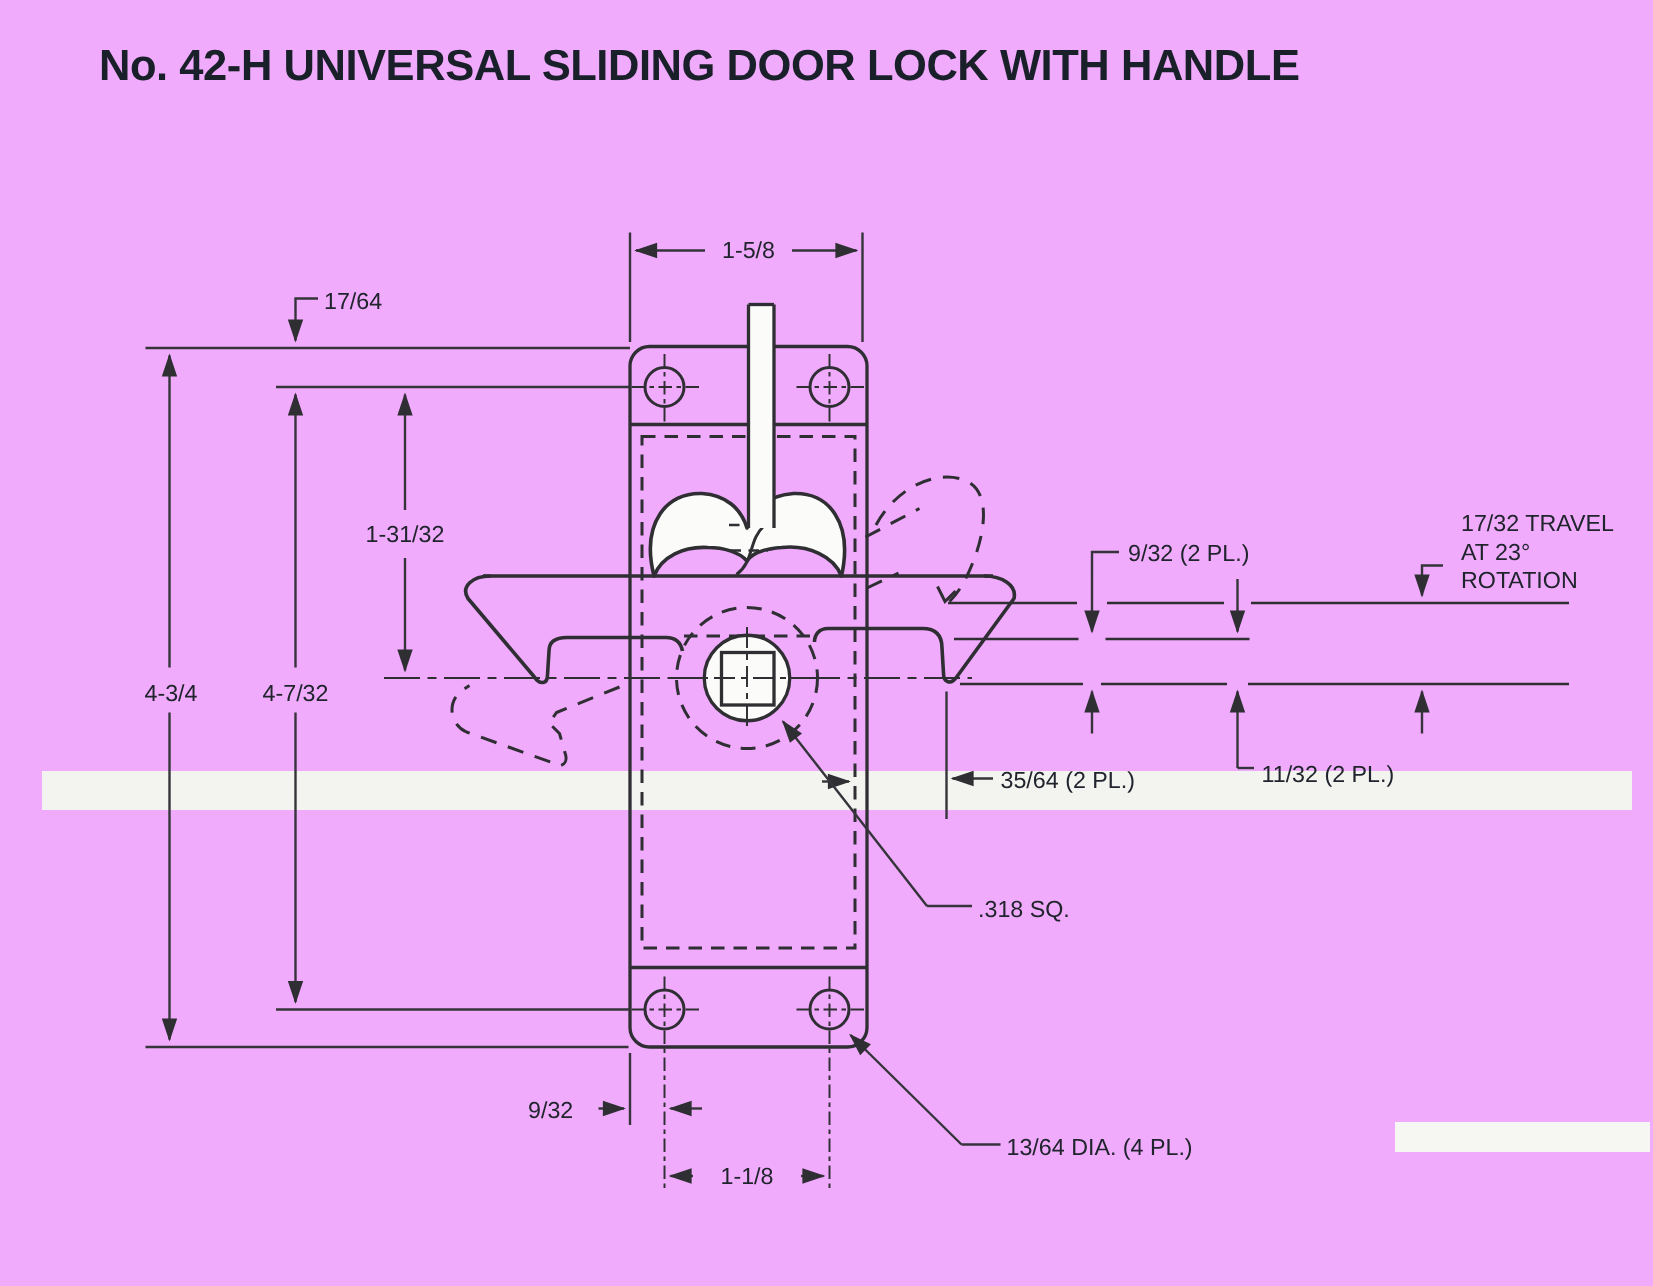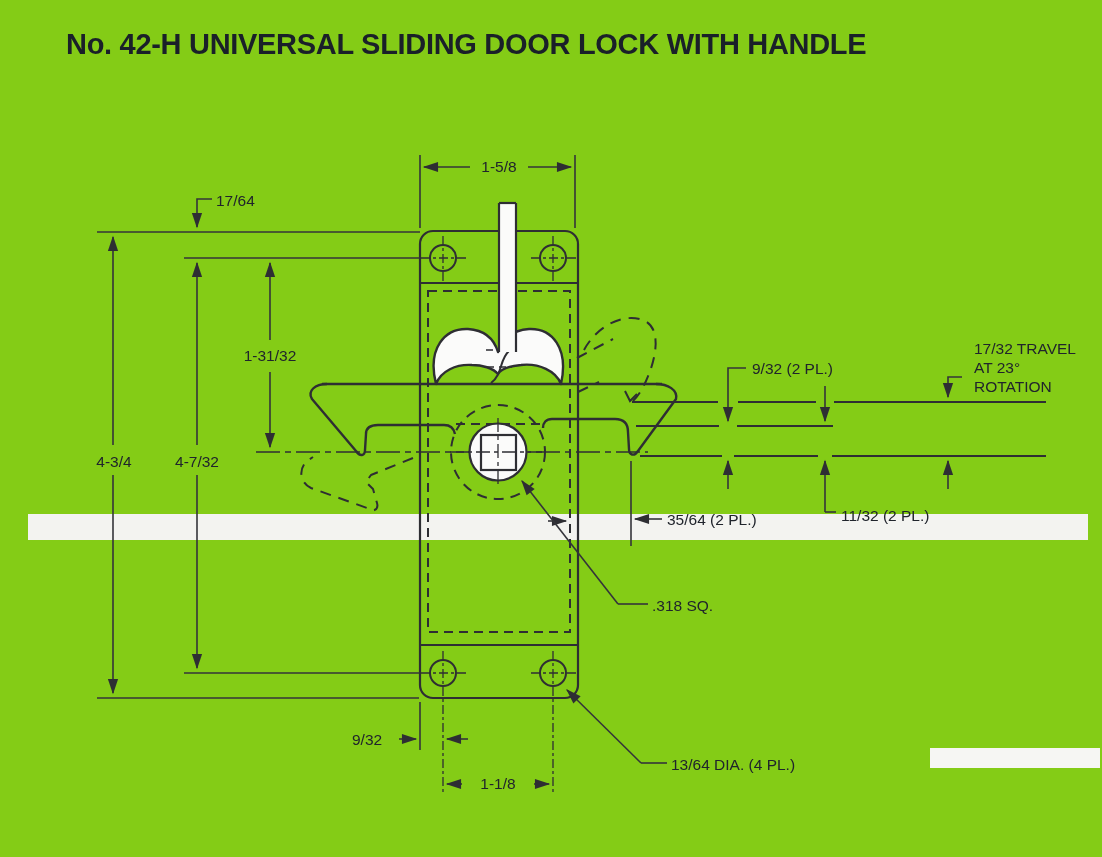--- a/index.html
+++ b/index.html
@@ -1,19 +1,19 @@
 <!DOCTYPE html>
 <html><head>
 <meta charset="utf-8">
 <style>
   html,body{margin:0;padding:0;background:#e8e8e6;}
   .page{
     position:relative;
     width:1102px;height:857px;
-    background:#84cc16;
+    background:#f0abfc;
     overflow:hidden;
     font-family:"Liberation Sans", sans-serif;
   }
   .title{
     position:absolute;left:66px;top:28px;
     font-size:29px;font-weight:bold;letter-spacing:-0.3px;
     color:#1a2029;white-space:nowrap;
   }
   svg{position:absolute;left:0;top:0;}
   svg text{

